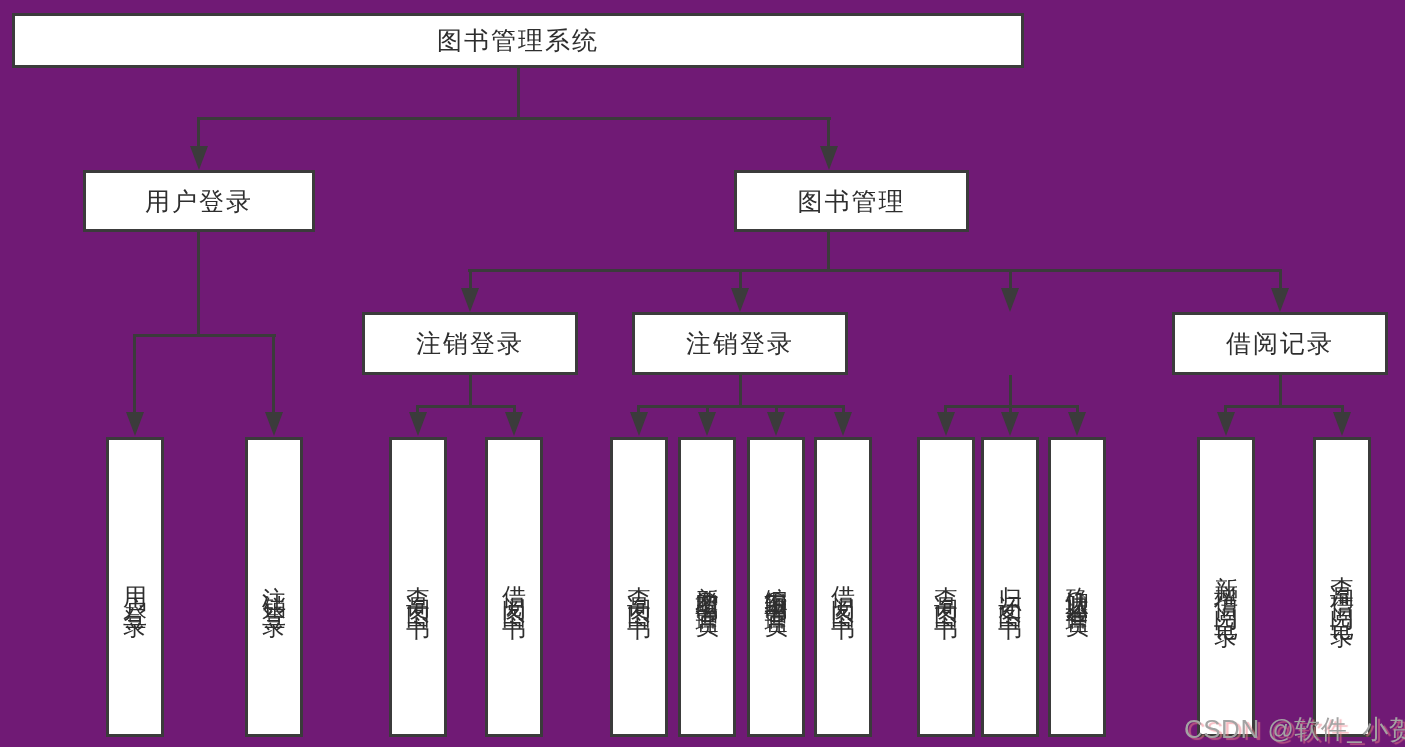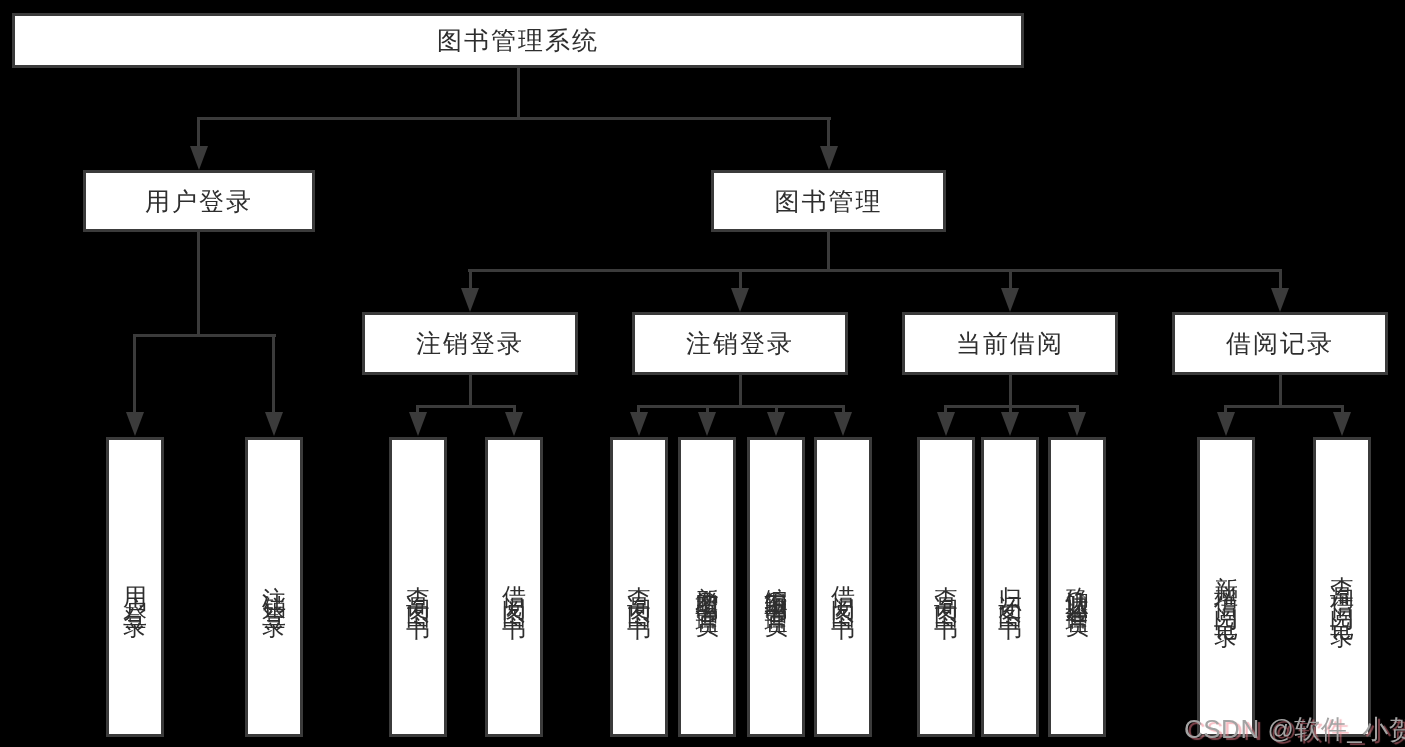--- a/index.html
+++ b/index.html
@@ -1,17 +1,17 @@
 <!DOCTYPE html>
 <html><head>
 <meta charset="utf-8">
 <style>
   html,body{margin:0;padding:0;background:#ffffff;}
   .stage{
-    position:relative;width:1405px;height:747px;background:#000000;overflow:hidden;
+    position:relative;width:1405px;height:747px;background:#701a75;overflow:hidden;
     font-family:"Liberation Sans", sans-serif;color:#2e2e2e;
   }
   .box{
     position:absolute;box-sizing:border-box;border:3px solid #3b3b3b;background:#ffffff;
     display:flex;align-items:center;justify-content:center;
   }
   .ht{font-size:25px;letter-spacing:2px;white-space:nowrap;}
   .vtext{
     writing-mode:vertical-rl;text-orientation:mixed;
     font-size:24px;letter-spacing:10px;line-height:1;white-space:nowrap;
@@ -42,21 +42,21 @@
   <div class="vl" style="left:517px;top:67px;height:51px"></div>
   <div class="hl" style="left:197px;top:117px;width:634px"></div>
   <div class="vl" style="left:197px;top:117px;height:34px"></div>
   <div class="ah" style="left:190px;top:146px"></div>
   <div class="vl" style="left:827px;top:117px;height:34px"></div>
   <div class="ah" style="left:820px;top:146px"></div>
 
   <div class="box" style="left:83px;top:170px;width:232px;height:62px">
     <span class="ht">用户登录</span>
   </div>
-  <div class="box" style="left:711px;top:170px;width:235px;height:62px">
+  <div class="box" style="left:734px;top:170px;width:235px;height:62px">
     <span class="ht">图书管理</span>
   </div>
 
   <div class="vl" style="left:197px;top:232px;height:104px"></div>
   <div class="hl" style="left:133px;top:334px;width:143px"></div>
   <div class="vl" style="left:133px;top:334px;height:84px"></div>
   <div class="ah" style="left:126px;top:412px"></div>
   <div class="vl" style="left:272px;top:334px;height:84px"></div>
   <div class="ah" style="left:265px;top:412px"></div>
 
@@ -69,23 +69,20 @@
   <div class="vl" style="left:1009px;top:269px;height:22px"></div>
   <div class="ah" style="left:1001px;top:288px"></div>
   <div class="vl" style="left:1279px;top:269px;height:22px"></div>
   <div class="ah" style="left:1271px;top:288px"></div>
 
   <div class="box" style="left:362px;top:312px;width:216px;height:63px">
     <span class="ht">注销登录</span>
   </div>
   <div class="box" style="left:632px;top:312px;width:216px;height:63px">
     <span class="ht">注销登录</span>
-  </div>
-  <div class="box" style="left:902px;top:312px;width:216px;height:63px">
-    <span class="ht">当前借阅</span>
   </div>
   <div class="box" style="left:1172px;top:312px;width:216px;height:63px">
     <span class="ht">借阅记录</span>
   </div>
 
   <div class="vl" style="left:469px;top:375px;height:33px"></div>
   <div class="hl" style="left:416px;top:405px;width:100px"></div>
   <div class="vl" style="left:416px;top:405px;height:11px"></div>
   <div class="ah" style="left:409px;top:412px"></div>
   <div class="vl" style="left:513px;top:405px;height:11px"></div>

